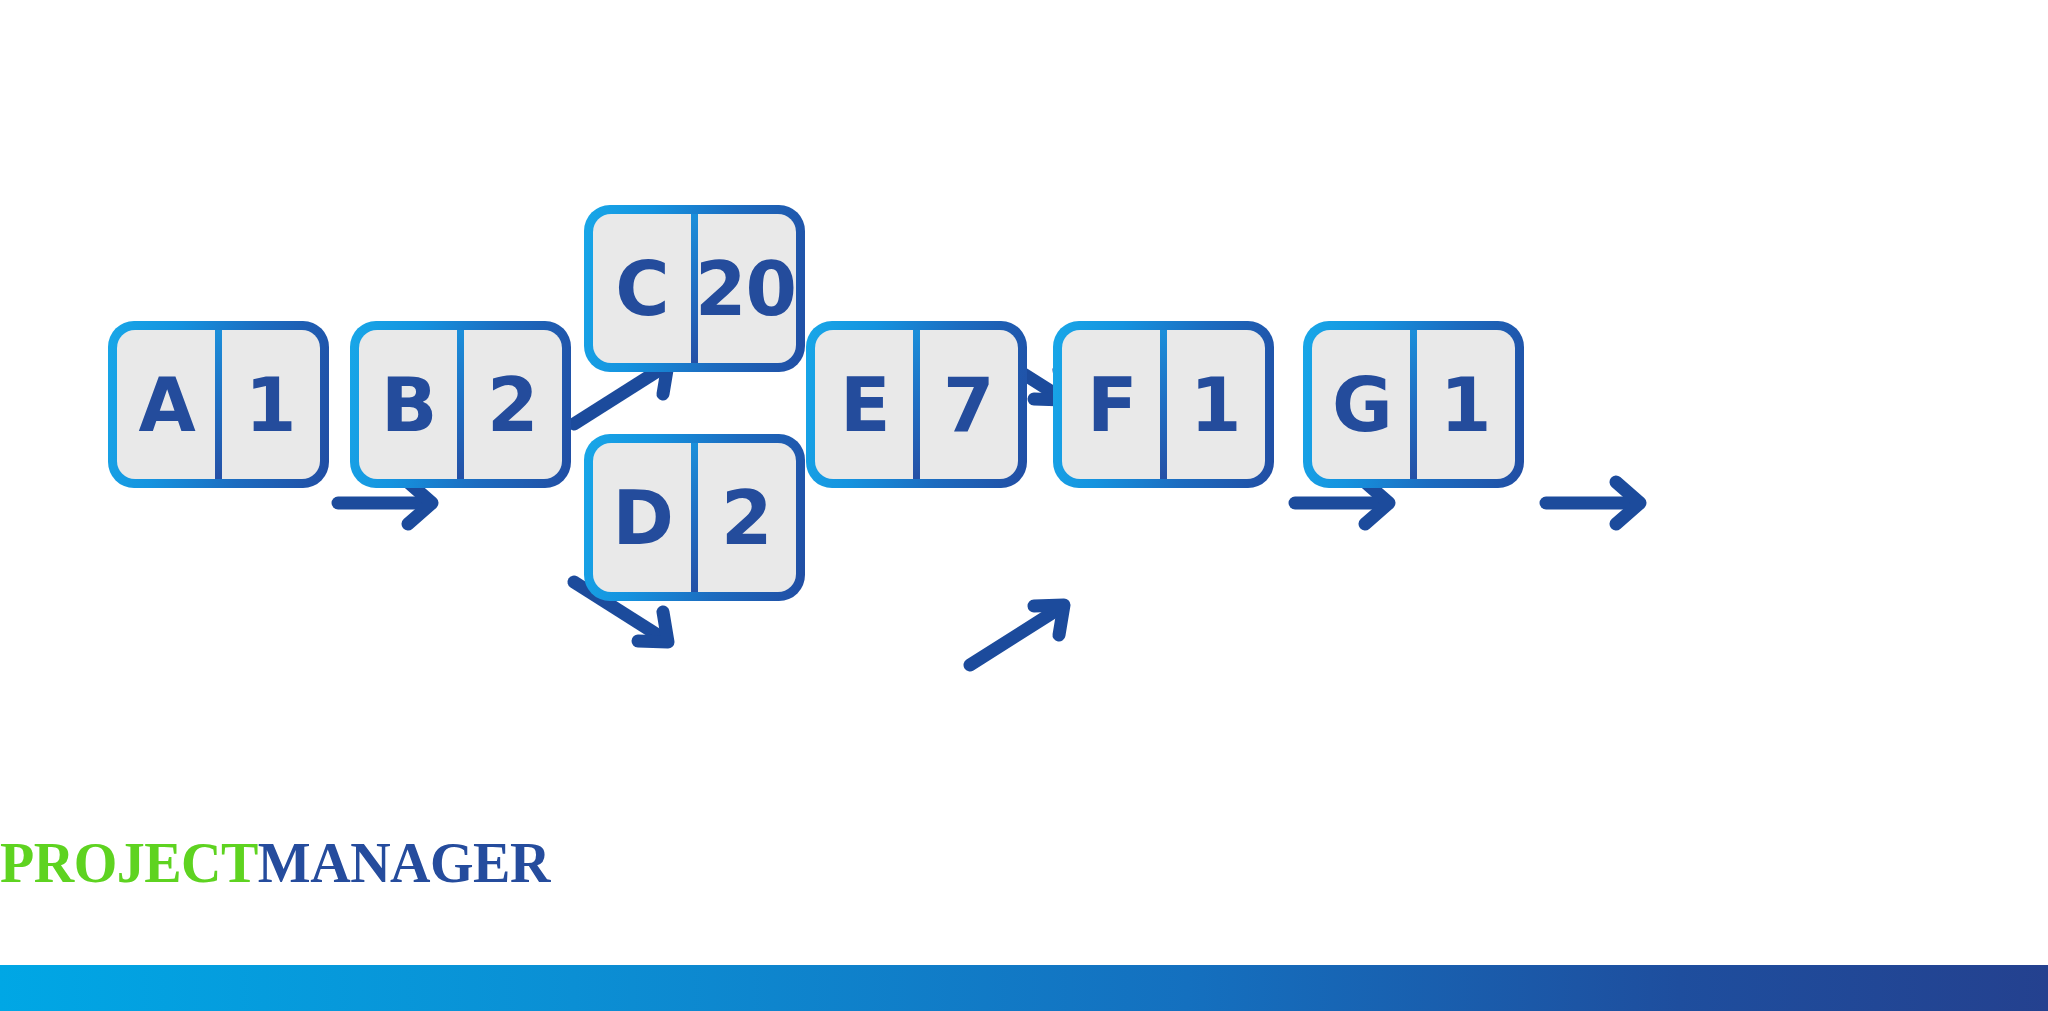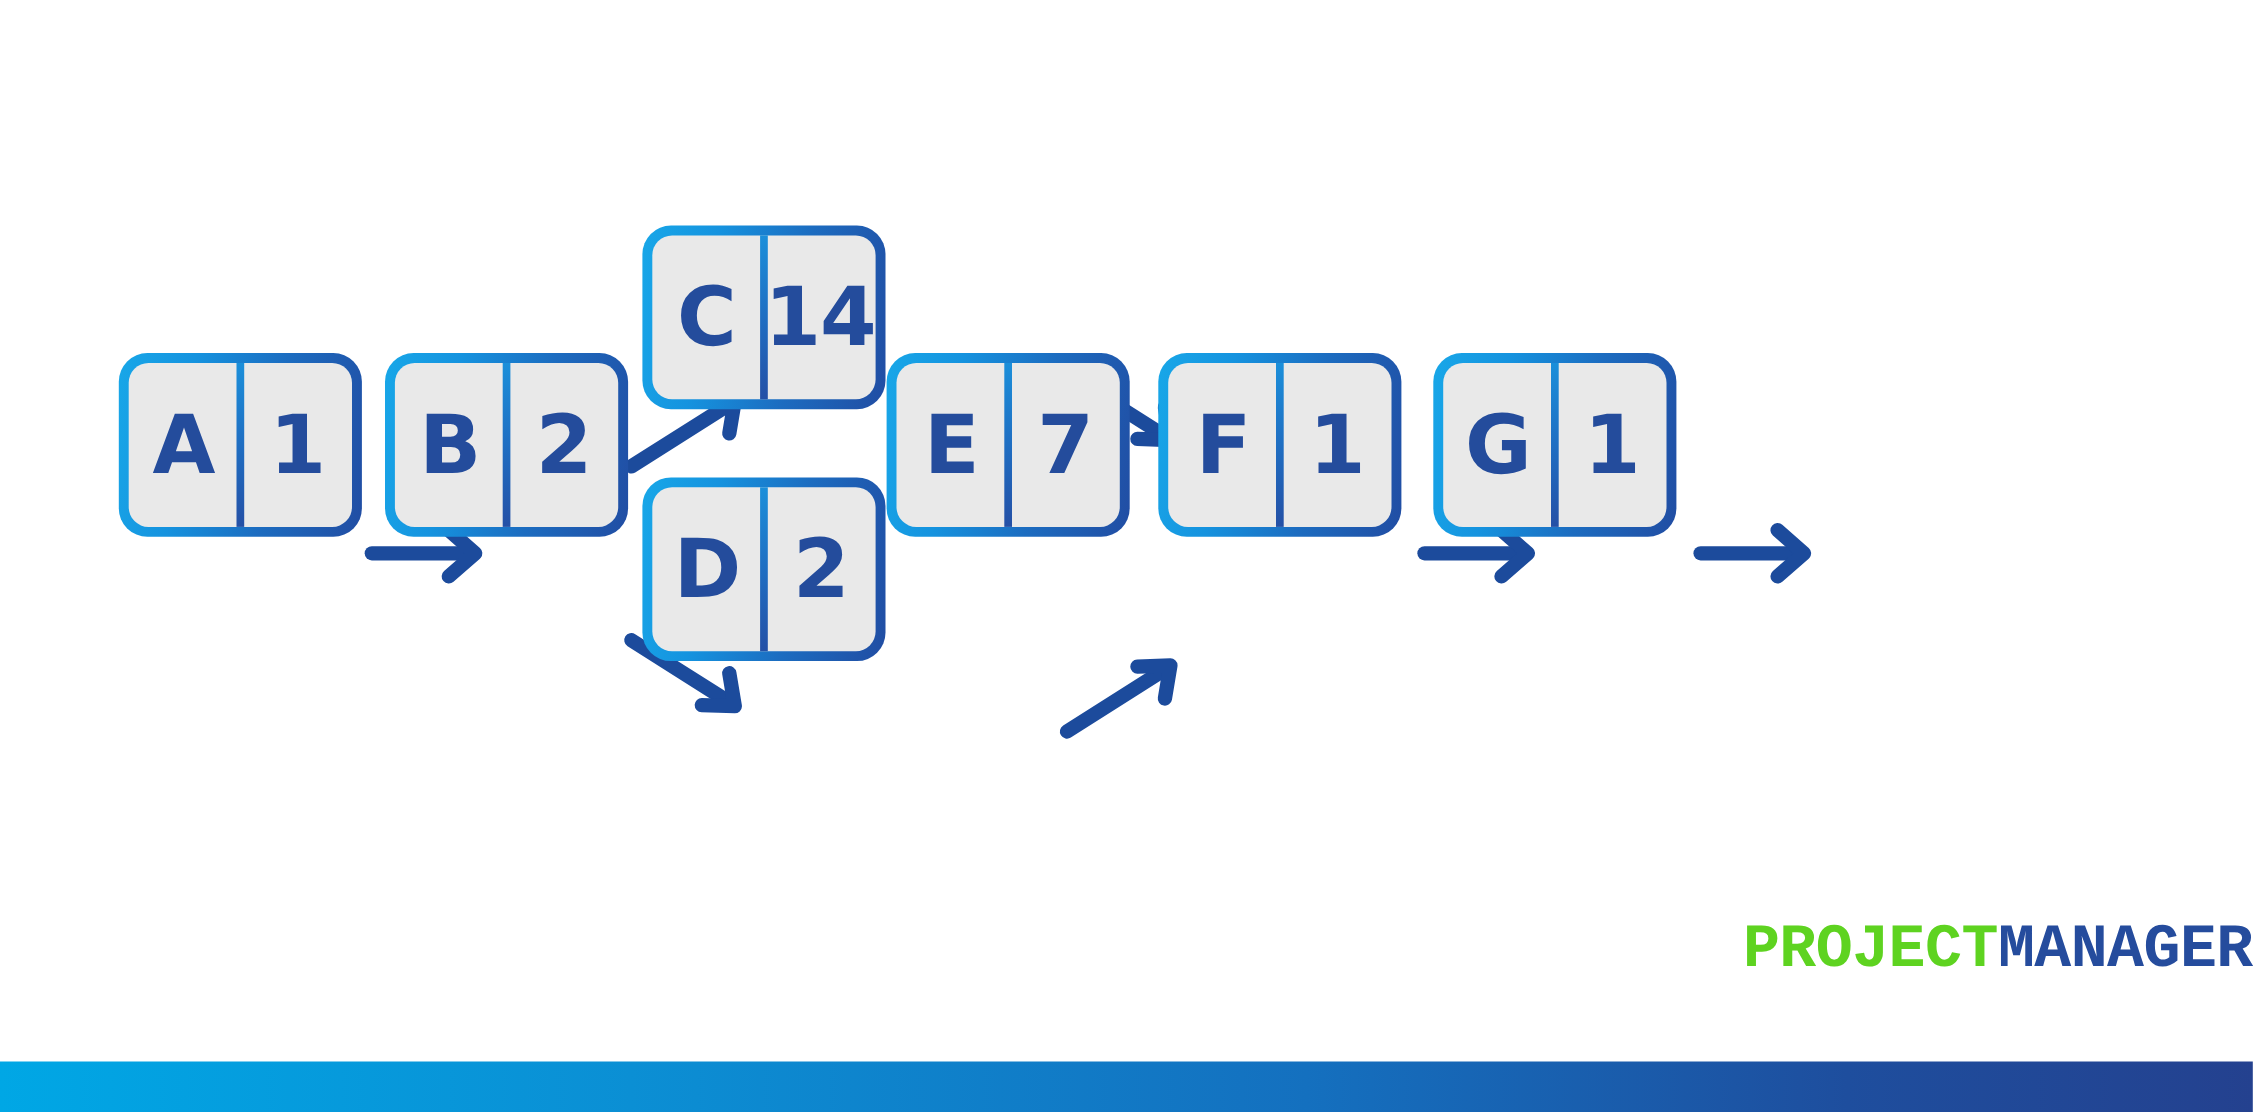--- a/index.html
+++ b/index.html
@@ -78,26 +78,26 @@
   #node-c{left:584px;top:205px;}
   #node-d{left:584px;top:434px;}
   #node-e{left:806px;top:321px;}
   #node-f{left:1053px;top:321px;}
   #node-g{left:1303px;top:321px;}
 
   
   .logo{
     position:absolute;
     left:0;right:0;top:835px;
-    text-align:right;
+    text-align:left;
     font-size:56px;
     font-weight:800;
     letter-spacing:-0.5px;
     line-height:1;
-    font-family:Liberation Mono, monospace;
+    font-family:Liberation Serif, serif;
   }
   .logo .p1{color:#5ed320;}
   .logo .p2{color:#254c9d;}
 
   
   .bottom-bar{
     position:absolute;
     left:0;right:0;bottom:0;
     height:46px;
     background:linear-gradient(90deg,#00a7e5 0%,#0b8fd4 28%,#1470bf 58%,#1e4e9e 82%,#24418f 100%);
@@ -164,21 +164,21 @@
         <div class="cell name">B</div>
         <div class="divider"></div>
         <div class="cell dur">2</div>
       </div>
     </div>
 
     <div class="node" id="node-c">
       <div class="node-inner">
         <div class="cell name">C</div>
         <div class="divider"></div>
-        <div class="cell dur">14</div>
+        <div class="cell dur">20</div>
       </div>
     </div>
 
     <div class="node" id="node-d">
       <div class="node-inner">
         <div class="cell name">D</div>
         <div class="divider"></div>
         <div class="cell dur">2</div>
       </div>
     </div>

